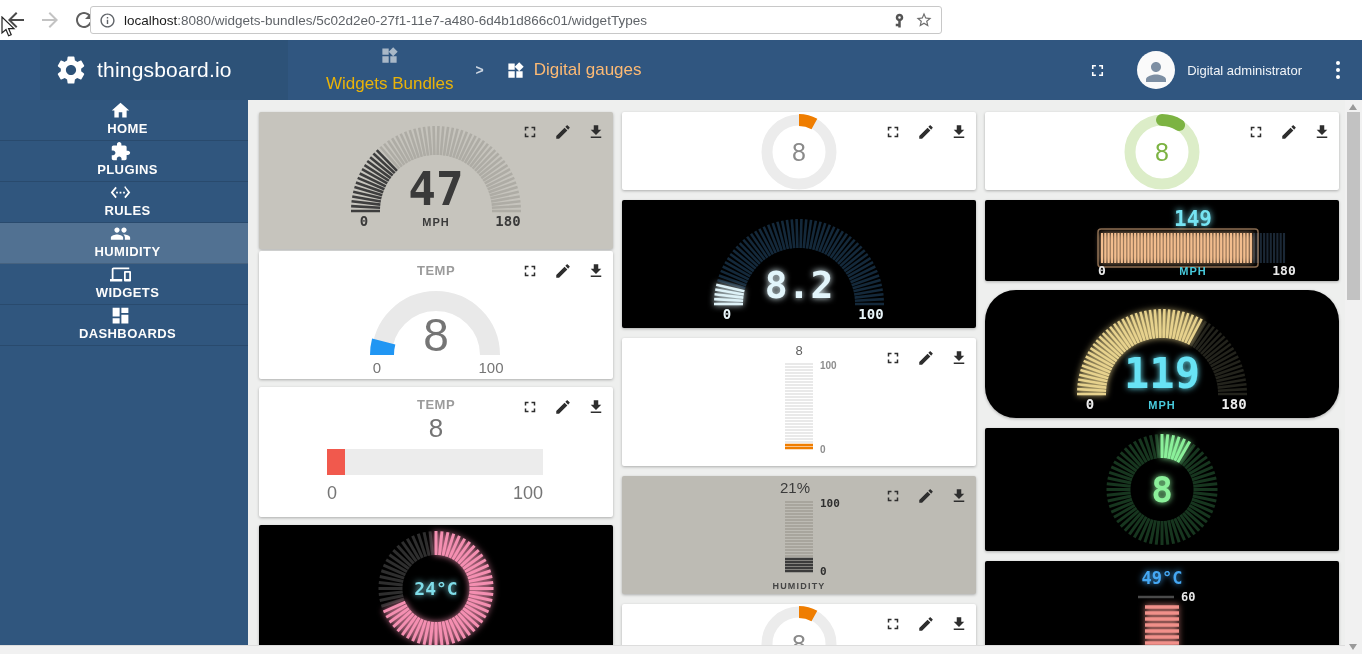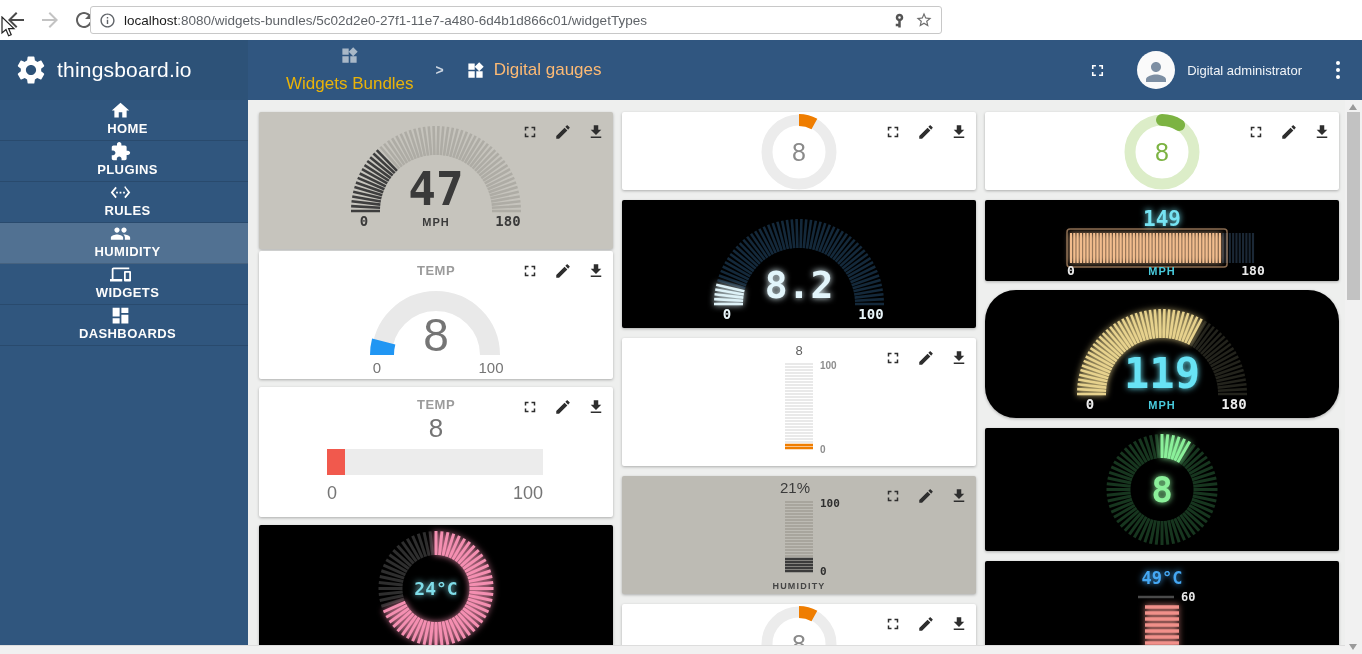--- a/index.html
+++ b/index.html
@@ -14,21 +14,21 @@
     border-radius:3px; background:#fff; display:flex; align-items:center; padding:0 8px; }
   .urlbar .info { width:17px; height:17px; margin-right:8px; flex:none; }
   .urltext { font-size:13.5px; white-space:nowrap; overflow:hidden; flex:1; }
   .urltext .host { color:#1b1b1b; }
   .urltext .rest { color:#5f6368; }
   .urlbar .trailing { display:flex; align-items:center; gap:8px; }
   .cursor { position:absolute; left:1px; top:16px; z-index:50; }
 
   
   .topnav { position:absolute; left:0; top:40px; width:1362px; height:60px; background:#305680;
-    display:flex; align-items:center; color:#fff; }
+    display:flex; align-items:center; color:#fff;padding-left:40px; }
   .logo-sec { width:248px; height:60px; background:#2d5278; display:flex; align-items:center; padding-left:14px; flex:none; }
   .logo-sec svg { width:34px; height:34px; margin-right:9px; }
   .brand { font-size:21px; color:#fff; letter-spacing:0.2px; }
   .crumbs { display:flex; align-items:center; margin-left:38px; font-size:17px; }
   .crumb { display:flex; align-items:center; gap:9px; cursor:pointer; }
   .crumb svg { width:19px; height:19px; }
   .crumb.dim { color:#eab308;flex-direction:column; }
   .crumb.lit { color:#fdba74; }
   .crumb-sep { color:#cdd6e1; font-size:14px; margin:0 22px; font-weight:bold; }
   .nav-right { margin-left:auto; display:flex; align-items:center; margin-right:18px; }
@@ -609,21 +609,21 @@
             <span class="ic">
               <svg viewBox="0 0 24 24">
                 <path fill="#2e2e2e" d="M19 9h-4V3H9v6H5l7 7 7-7zM5 18v2h14v-2H5z"></path>
               </svg>
             </span>
           </div><svg viewBox="0 0 354 78" width="354" height="78">
             <circle cx="177" cy="40" r="32" fill="none" stroke="#dcedc8" stroke-width="11"></circle>
             <path d="M 177 8 A 32 32 0 0 1 194.1 13.0" stroke="#7cb342" stroke-width="12" fill="none" stroke-linecap="round"></path>
             <text x="177" y="49" text-anchor="middle" fill="#7cb342" font-size="25" font-weight="normal" font-family="&quot;Liberation Sans&quot;,sans-serif">8</text>
           </svg></div>
-        <div class="card" style="height: 81px; background: rgb(0, 0, 0); margin-bottom: 9px;"><svg viewBox="0 0 354 81" width="354" height="81">
+        <div class="card" style="height: 81px; background: rgb(0, 0, 0); margin-bottom: 9px; padding-left: 31px;"><svg viewBox="0 0 354 81" width="354" height="81">
             <text x="177" y="26" text-anchor="middle" fill="#76e4f3" font-size="21" font-weight="bold" font-family="&quot;DejaVu Sans Mono&quot;,monospace" style="filter:drop-shadow(0 0 3px #76e4f3)">149</text>
             <g>
               <line x1="238.21818181818182" y1="33" x2="238.21818181818182" y2="63" stroke="#1b2836" stroke-width="2.1"></line>
               <line x1="241.52727272727273" y1="33" x2="241.52727272727273" y2="63" stroke="#1b2836" stroke-width="2.1"></line>
               <line x1="244.83636363636361" y1="33" x2="244.83636363636361" y2="63" stroke="#1b2836" stroke-width="2.1"></line>
               <line x1="248.14545454545453" y1="33" x2="248.14545454545453" y2="63" stroke="#1b2836" stroke-width="2.1"></line>
               <line x1="251.45454545454544" y1="33" x2="251.45454545454544" y2="63" stroke="#1b2836" stroke-width="2.1"></line>
               <line x1="254.76363636363635" y1="33" x2="254.76363636363635" y2="63" stroke="#1b2836" stroke-width="2.1"></line>
               <line x1="258.07272727272726" y1="33" x2="258.07272727272726" y2="63" stroke="#1b2836" stroke-width="2.1"></line>
               <line x1="261.3818181818182" y1="33" x2="261.3818181818182" y2="63" stroke="#1b2836" stroke-width="2.1"></line>

